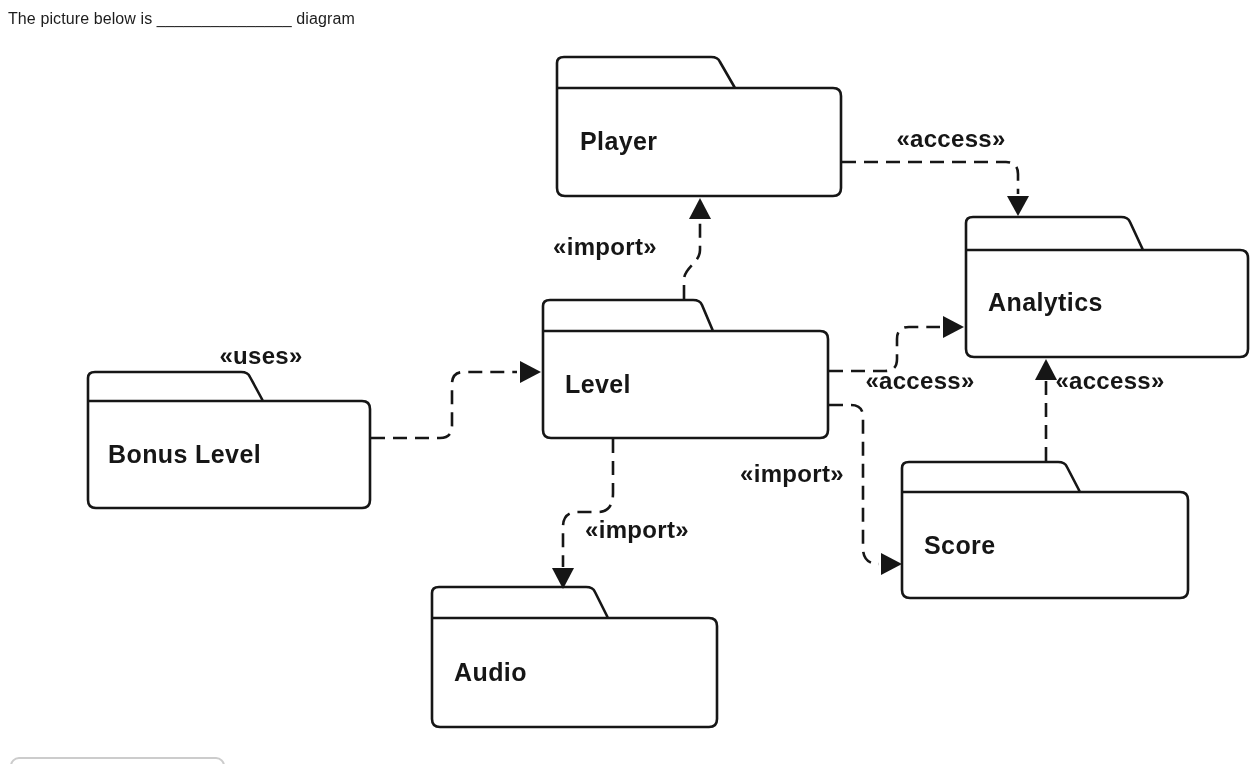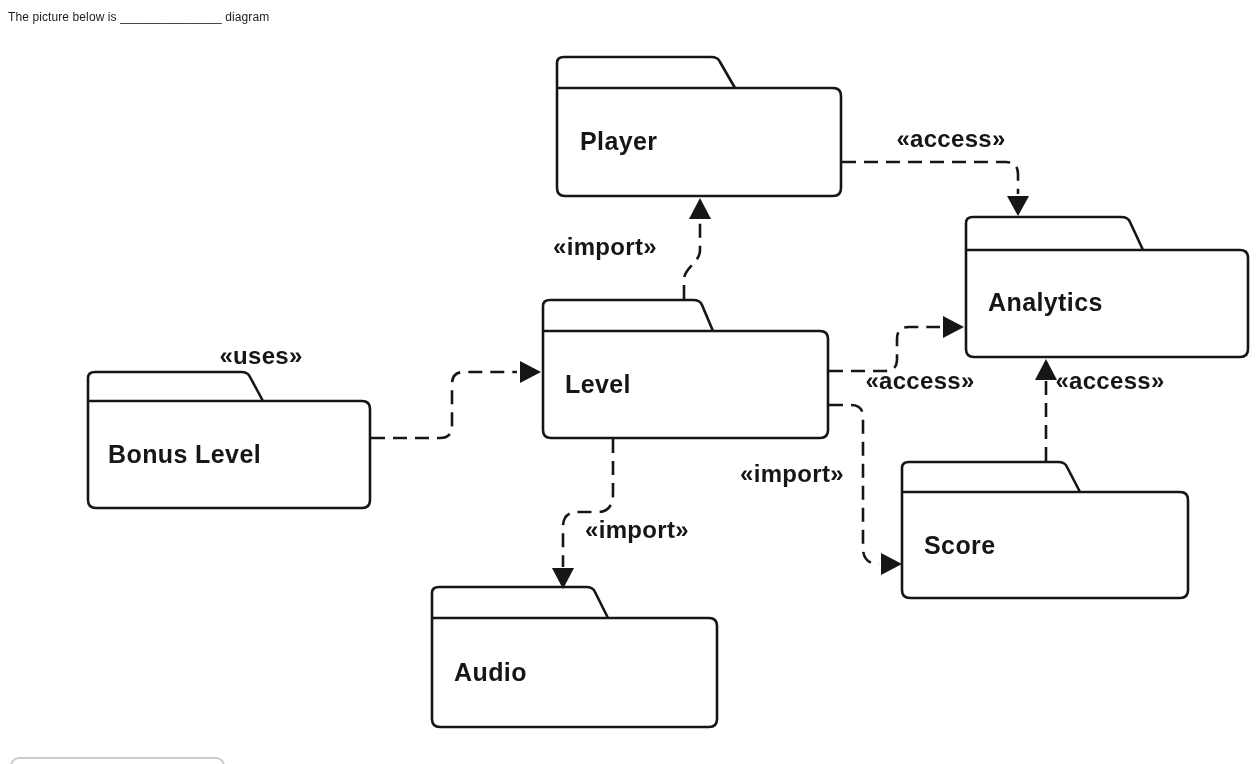--- a/index.html
+++ b/index.html
@@ -14,21 +14,21 @@
   .stage {
     position: relative;
     width: 1258px;
     height: 764px;
     background: #ffffff;
   }
   .question-text {
     position: absolute;
     left: 8px;
     top: 10px;
-    font-size: 12px;
+    font-size: 16px;
     color: #1c1c1c;
     letter-spacing: 0.1px;
     white-space: pre;
   }
   svg.diagram {
     position: absolute;
     left: 0;
     top: 0;
   }
   .pkg-outline {

